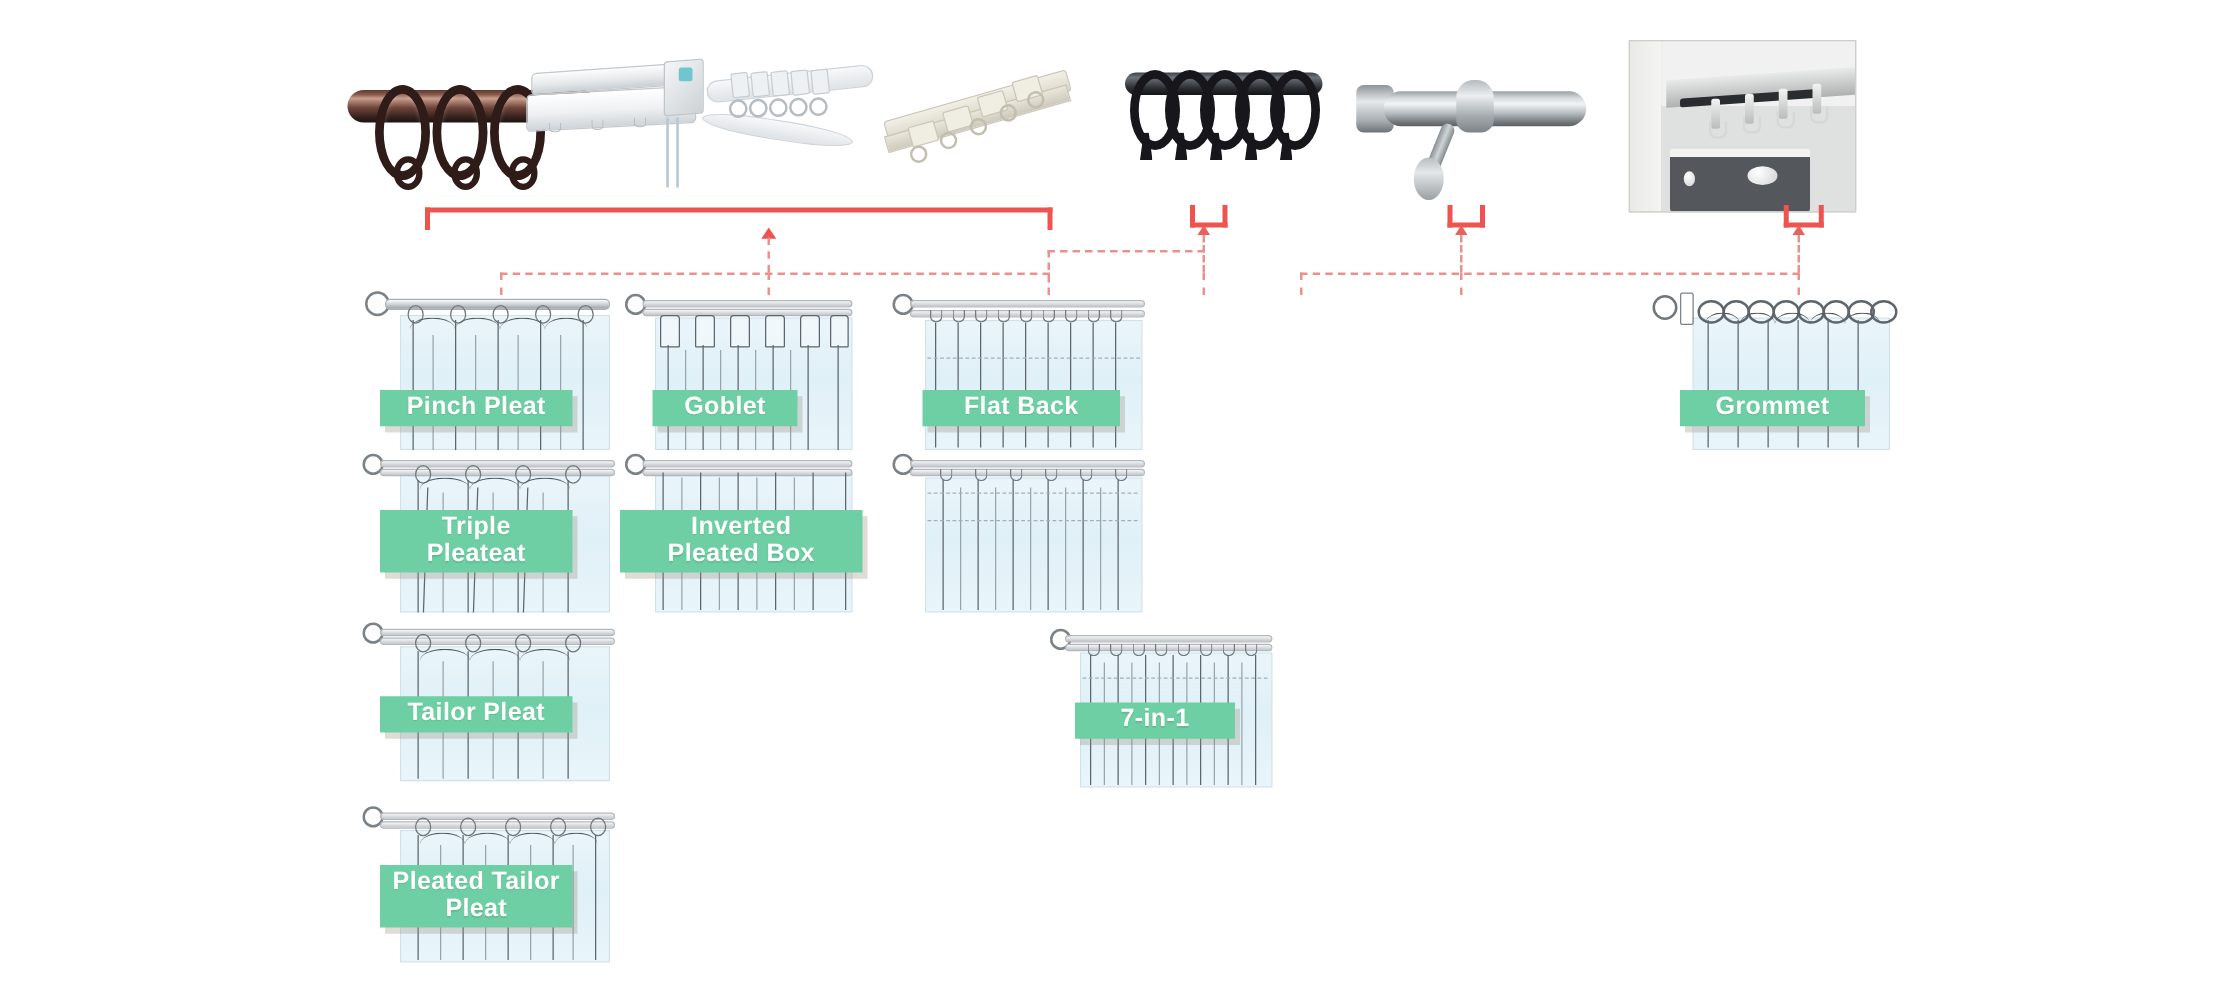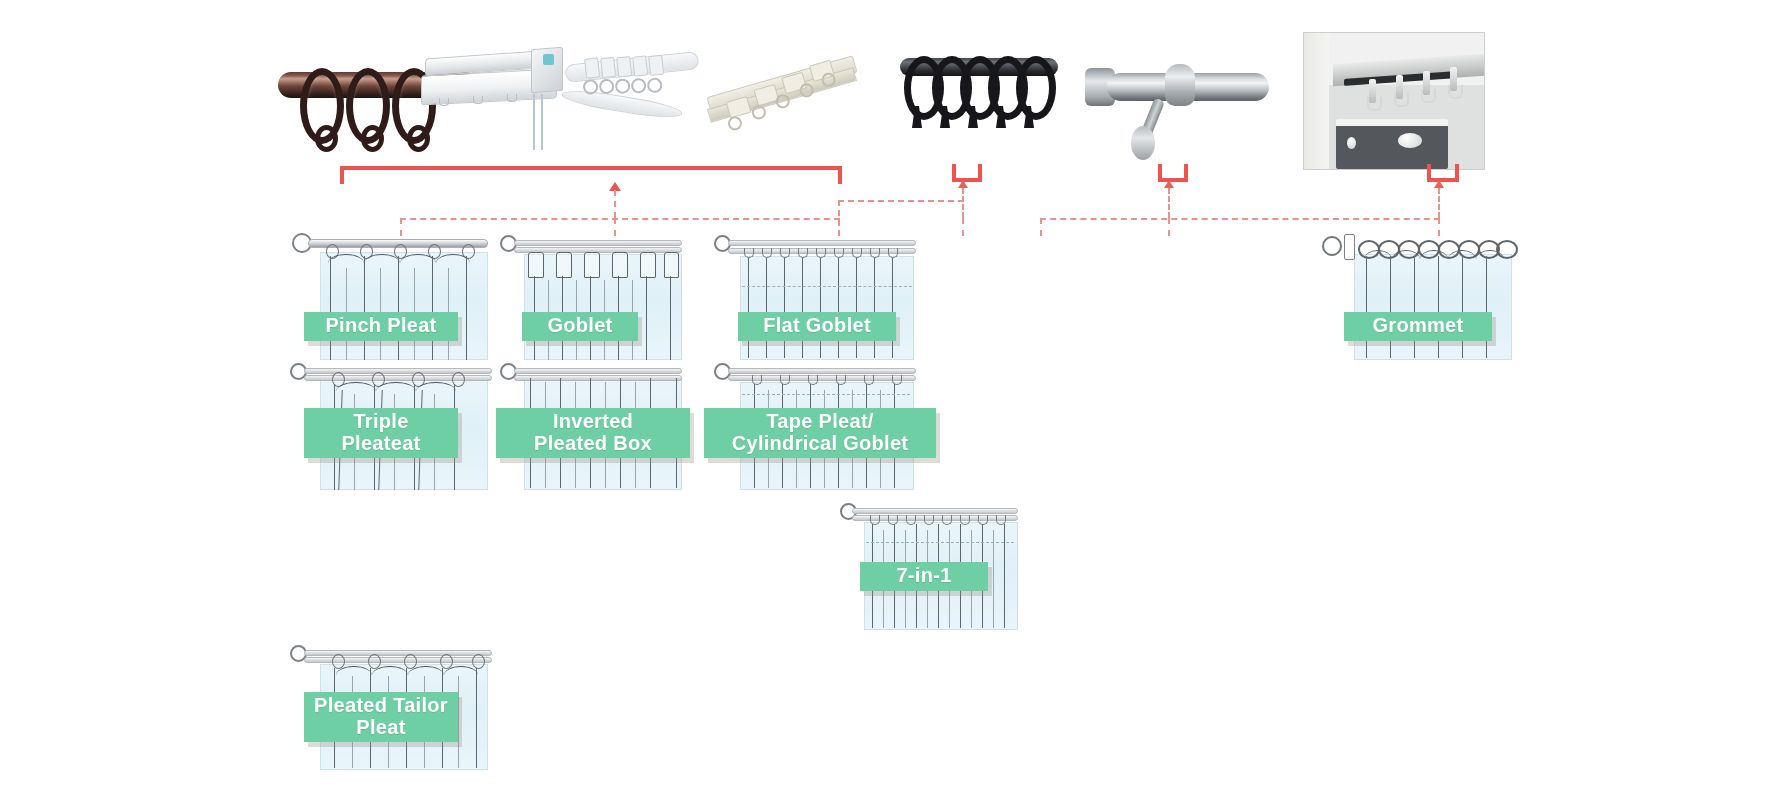--- a/index.html
+++ b/index.html
@@ -332,21 +332,21 @@
     <div class="pleatLine" style="left:36px;top:26px;height:100px;"></div>
     <div class="pleatLine" style="left:54px;top:26px;height:100px;"></div>
     <div class="pleatLine" style="left:72px;top:26px;height:100px;"></div>
     <div class="pleatLine" style="left:90px;top:26px;height:100px;"></div>
     <div class="pleatLine" style="left:108px;top:26px;height:100px;"></div>
     <div class="pleatLine" style="left:126px;top:26px;height:100px;"></div>
     <div class="pleatLine" style="left:144px;top:26px;height:100px;"></div>
     <div class="pleatLine" style="left:162px;top:26px;height:100px;"></div>
     <div class="pleatLine" style="left:180px;top:26px;height:100px;"></div>
     <div class="dashFold" style="left:30px;top:54px;width:170px;"></div>
-    <div class="chip" style="left:26px;top:80px;width:140px;font-size:20px;">Flat Goblet</div>
+    <div class="chip" style="left:26px;top:80px;width:140px;font-size:20px;">Flat Back</div>
   </div>
 
 
 
   <div class="card" style="left:1320px;top:232px;width:195px;height:128px;">
     <div class="fab" style="left:34px;top:22px;width:156px;height:104px;"></div>
     <div style="position:absolute;left:2px;top:4px;width:16px;height:16px;border:2px solid #6f767c;border-radius:50%;"></div>
     <div style="position:absolute;left:24px;top:2px;width:9px;height:24px;border:1.4px solid #7b8287;border-radius:2px;"></div>
     <div class="grom" style="left:38px;top:8px;"></div>
     <div class="grom" style="left:58px;top:8px;"></div>
@@ -432,25 +432,44 @@
     <div class="pleatLine" style="left:126px;top:24px;height:104px;"></div>
     <div class="pleatLine" style="left:154px;top:24px;height:104px;"></div>
     <div class="pleatLine" style="left:182px;top:24px;height:104px;"></div>
     <div class="pleatLine lt" style="left:56px;top:30px;height:98px;"></div>
     <div class="pleatLine lt" style="left:84px;top:30px;height:98px;"></div>
     <div class="pleatLine lt" style="left:112px;top:30px;height:98px;"></div>
     <div class="pleatLine lt" style="left:140px;top:30px;height:98px;"></div>
     <div class="pleatLine lt" style="left:168px;top:30px;height:98px;"></div>
     <div class="dashFold" style="left:30px;top:34px;width:168px;"></div>
     <div class="dashFold" style="left:30px;top:56px;width:168px;"></div>
-    <div class="chip" style="left:-8px;top:48px;width:214px;font-size:20px;">Tape Pleat/
-Cylindrical Goblet</div>
-  </div>
-
-
+  </div>
+
+
+  <div class="card" style="left:288px;top:495px;width:205px;height:130px;">
+    <div class="fab" style="left:32px;top:22px;width:166px;height:106px;"></div>
+    <div class="finialsm" style="left:2px;top:3px;"></div>
+    <div class="rodline2" style="left:16px;top:8px;width:186px;"></div>
+    <div class="rodline2" style="left:16px;top:15px;width:186px;"></div>
+    <div class="ring" style="left:44px;top:12px;"></div>
+    <div class="ring" style="left:84px;top:12px;"></div>
+    <div class="ring" style="left:124px;top:12px;"></div>
+    <div class="ring" style="left:164px;top:12px;"></div>
+    <div class="swagTop" style="left:48px;top:24px;width:40px;"></div>
+    <div class="swagTop" style="left:88px;top:24px;width:40px;"></div>
+    <div class="swagTop" style="left:128px;top:24px;width:40px;"></div>
+    <div class="pleatLine" style="left:46px;top:26px;height:102px;"></div>
+    <div class="pleatLine" style="left:86px;top:26px;height:102px;"></div>
+    <div class="pleatLine" style="left:126px;top:26px;height:102px;"></div>
+    <div class="pleatLine" style="left:166px;top:26px;height:102px;"></div>
+    <div class="pleatLine lt" style="left:66px;top:34px;height:94px;"></div>
+    <div class="pleatLine lt" style="left:106px;top:34px;height:94px;"></div>
+    <div class="pleatLine lt" style="left:146px;top:34px;height:94px;"></div>
+    <div class="chip" style="left:16px;top:62px;width:136px;font-size:20px;">Tailor Pleat</div>
+  </div>
 
   <div class="card" style="left:838px;top:500px;width:180px;height:128px;">
     <div class="fab" style="left:26px;top:22px;width:152px;height:106px;"></div>
     <div class="finialsm" style="left:2px;top:3px;"></div>
     <div class="rodline2" style="left:14px;top:8px;width:164px;"></div>
     <div class="rodline2" style="left:14px;top:15px;width:164px;"></div>
     <div class="hookS" style="left:32px;top:15px;"></div>
     <div class="hookS" style="left:50px;top:15px;"></div>
     <div class="hookS" style="left:68px;top:15px;"></div>
     <div class="hookS" style="left:86px;top:15px;"></div>

